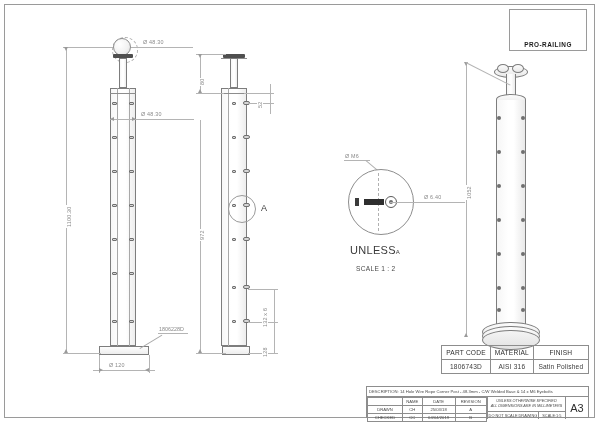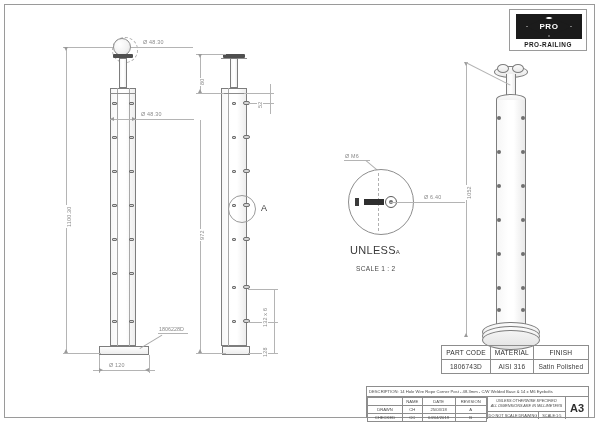--- a/index.html
+++ b/index.html
@@ -227,21 +227,20 @@
   }
   #tb-noscale { flex: 1.9; border-right: 1px solid #8d8d8d; }
   #tb-scale { flex: 1; }
   #tb-size {
     width: 22px;
     display: flex;
     align-items: center;
     justify-content: center;
     font-size: 11px;
     color: #2e2e2e;
-    font-weight: bold;
   }
 
   
   #detail-circle {
     position: absolute;
     left: 348px; top: 169px;
     width: 66px; height: 66px;
     border: 1px solid #8d8d8d;
     border-radius: 50%;
     background: #ffffff;
@@ -298,25 +297,20 @@
   }
 </style>
 </head>
 <body>
 
 <div id="sheet">
 
   <div class="frame"></div>
 
   <div id="logo-box">
-    <div id="logo-mark">
-      <div id="logo-diamond">
-        <span id="logo-pro">PRO</span>
-      </div>
-    </div>
     <div id="logo-word">PRO-RAILING</div>
   </div>
 
   <div class="abs" style="left:0;top:0;width:200px;height:400px;">
 
     <div class="ball phantom" style="left:112px;top:37px;width:26px;height:26px;"></div>
 
     <div class="ball" style="left:113px;top:38px;width:18px;height:18px;"></div>
 
     <div class="hline dim" style="left:131px;top:47px;width:62px;"></div>

